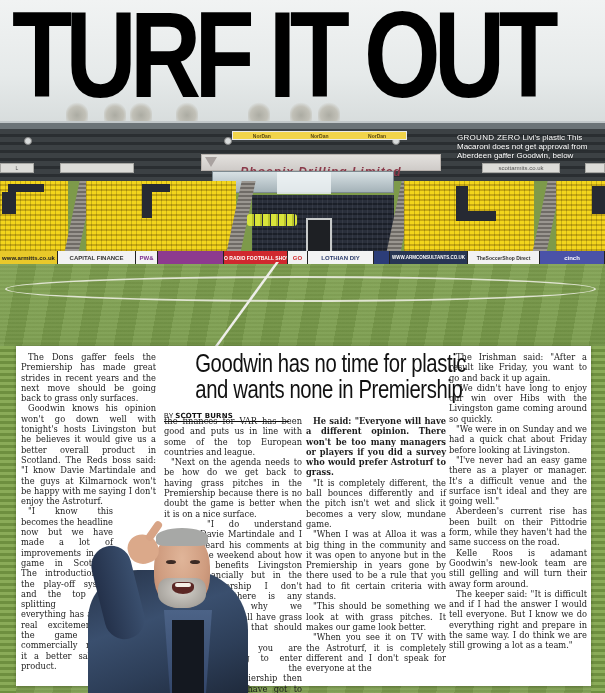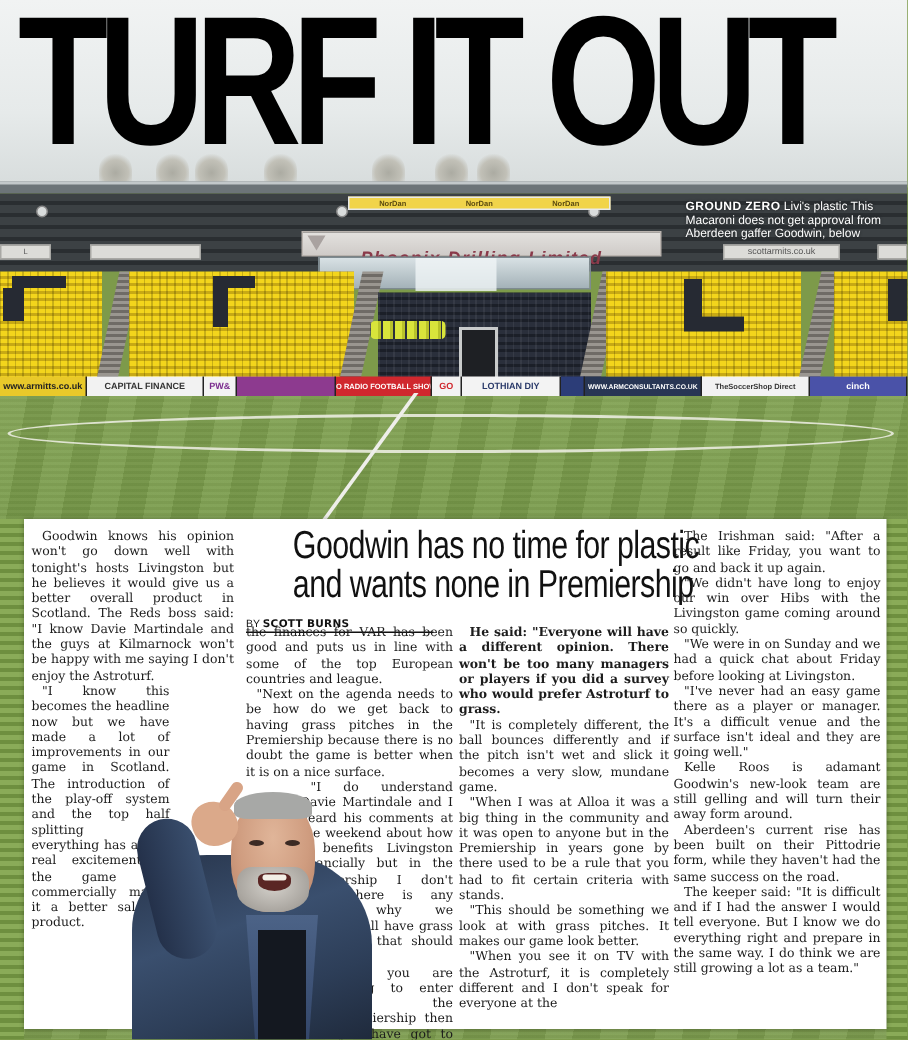--- a/index.html
+++ b/index.html
@@ -69,21 +69,21 @@
     background: repeating-linear-gradient(180deg, #8aab58 0 3px, #6e8f3f 3px 6px); }
 
   
   .main-headline { position: absolute; left: 12px; top: 4px; width: 585px; height: 98px;
     font-family: "Liberation Sans", sans-serif; font-weight: bold; font-size: 120px; line-height: 98px;
     color: #000; letter-spacing: -8px; transform: scaleX(0.82) scaleY(1.02); transform-origin: left top;
     white-space: nowrap; }
 
   .caption { position: absolute; left: 457px; top: 133px; width: 145px;
     font: 8px/9px "Liberation Sans", sans-serif; color: #fff; text-shadow: 0 0 2px rgba(0,0,0,.6); }
-  .caption b { font-weight: bold; letter-spacing: .3px; }
+  .caption b { font-weight: normal; letter-spacing: .3px; }
 
   
   .article { position: absolute; left: 16px; top: 346px; width: 575px; height: 340px; background: #fff;
     box-shadow: 0 0 3px rgba(0,0,0,.3); }
   .col { position: absolute; font-size: 8.3px; line-height: 10.3px; color: #1c1c1c; text-align: justify; }
   .col p { text-indent: 7px; }
   .col p.noindent { text-indent: 0; }
   .intro { font-family: "DejaVu Sans", sans-serif; font-weight: bold; font-size: 8.2px; line-height: 10px; color: #111; text-indent: 0 !important; }
   .col-1 { left: 5px; top: 6px; width: 135px; }
   .col-2 { left: 148px; top: 70px; width: 138px; }
@@ -235,20 +235,21 @@
     <div class="article-headline">
       <div>Goodwin has no time for plastic</div>
       <div>and wants none in Premiership</div>
     </div>
     <div class="byline">
       <span>BY</span>
       <b>SCOTT BURNS</b>
     </div>
 
     <div class="col col-1">
+      <p>The Dons gaffer feels the Premiership has made great strides in recent years and the next move should be going back to grass only surfaces.</p>
       <p>Goodwin knows his opinion won't go down well with tonight's hosts Livingston but he believes it would give us a better overall product in Scotland. The Reds boss said: "I know Davie Martindale and the guys at Kilmarnock won't be happy with me saying I don't enjoy the Astroturf.</p>
       <p style="width:92px">"I know this becomes the headline now but we have made a lot of improvements in our game in Scotland. The introduction of the play-off system and the top half splitting and everything has added real excitement to the game and commercially makes it a better saleable product.</p>
 
     </div>
 
     <div class="col col-2">
       <p class="noindent">the finances for VAR has been good and puts us in line with some of the top European countries and league.</p>
       <p>"Next on the agenda needs to be how do we get back to having grass pitches in the Premiership because there is no doubt the game is better when it is on a nice surface.</p>
       <p style="margin-left:36px">"I do understand Davie Martindale and I heard his comments at the weekend about how it benefits Livingston financially but in the Premiership I don't think there is any reason why we shouldn't all have grass parks and that should be a remit.</p>
       <p style="margin-left:62px">"If you are going to enter into the Premiership then you have got to have a surface that qualifies."</p>
@@ -260,22 +261,22 @@
       <p>"When I was at Alloa it was a big thing in the community and it was open to anyone but in the Premiership in years gone by there used to be a rule that you had to fit certain criteria with stands.</p>
       <p>"This should be something we look at with grass pitches. It makes our game look better.</p>
       <p>"When you see it on TV with the Astroturf, it is completely different and I don't speak for everyone at the</p>
     </div>
 
     <div class="col col-4">
       <p>The Irishman said: "After a result like Friday, you want to go and back it up again.</p>
       <p>"We didn't have long to enjoy our win over Hibs with the Livingston game coming around so quickly.</p>
       <p>"We were in on Sunday and we had a quick chat about Friday before looking at Livingston.</p>
       <p>"I've never had an easy game there as a player or manager. It's a difficult venue and the surface isn't ideal and they are going well."</p>
+      <p>Aberdeen's current rise has been built on their Pittodrie form, while they haven't had the same success on the road.</p>
       <p>Kelle Roos is adamant Goodwin's new-look team are still gelling and will turn their away form around.</p>
-      <p>Aberdeen's current rise has been built on their Pittodrie form, while they haven't had the same success on the road.</p>
       <p>The keeper said: "It is difficult and if I had the answer I would tell everyone. But I know we do everything right and prepare in the same way. I do think we are still growing a lot as a team."</p>
     </div>
   </div>
 
   <div class="cutout">
     <div class="jacket"></div>
     <div class="arm"></div>
     <div class="jacket-collar"></div>
     <div class="shirt"></div>
     <div class="head"></div>

